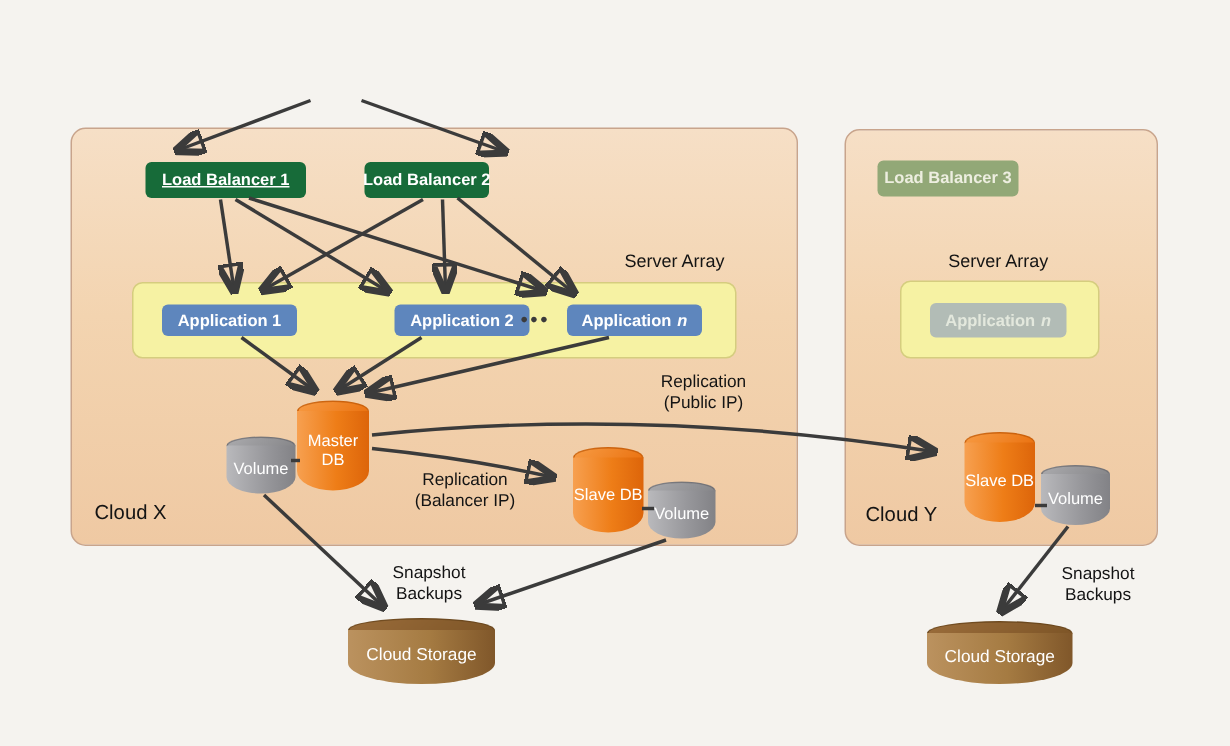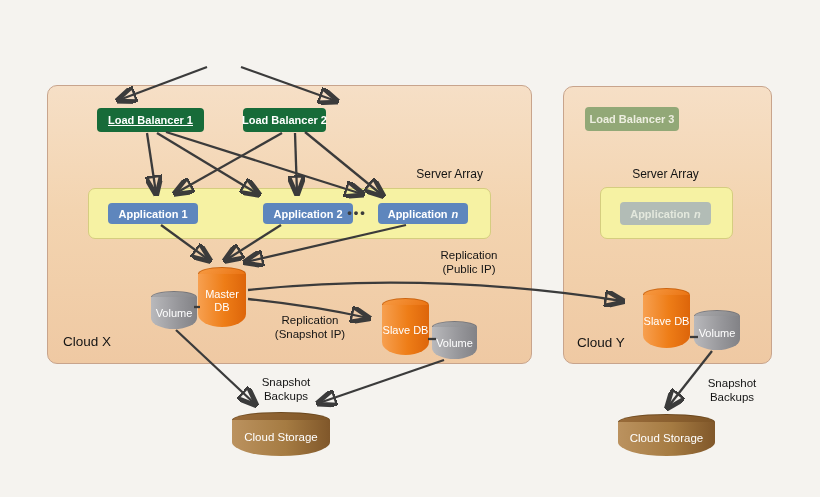--- a/index.html
+++ b/index.html
@@ -97,21 +97,21 @@
     <span>Application</span>
     <span class="it">n</span>
   </div>
 
   <div class="lbl" id="server-array-x">Server Array</div>
   <div class="lbl" id="server-array-y">Server Array</div>
   <div class="lbl" id="cloud-x-label">Cloud X</div>
   <div class="lbl" id="cloud-y-label">Cloud Y</div>
   <div class="lbl" id="rep-private">
     <span>Replication</span><br>
-    <span>(Snapshot IP)</span>
+    <span>(Balancer IP)</span>
   </div>
   <div class="lbl" id="rep-public">
     <span>Replication</span><br>
     <span>(Public IP)</span>
   </div>
   <div class="lbl" id="snapshot-x">
     <span>Snapshot</span><br>
     <span>Backups</span>
   </div>
   <div class="lbl" id="snapshot-y">

